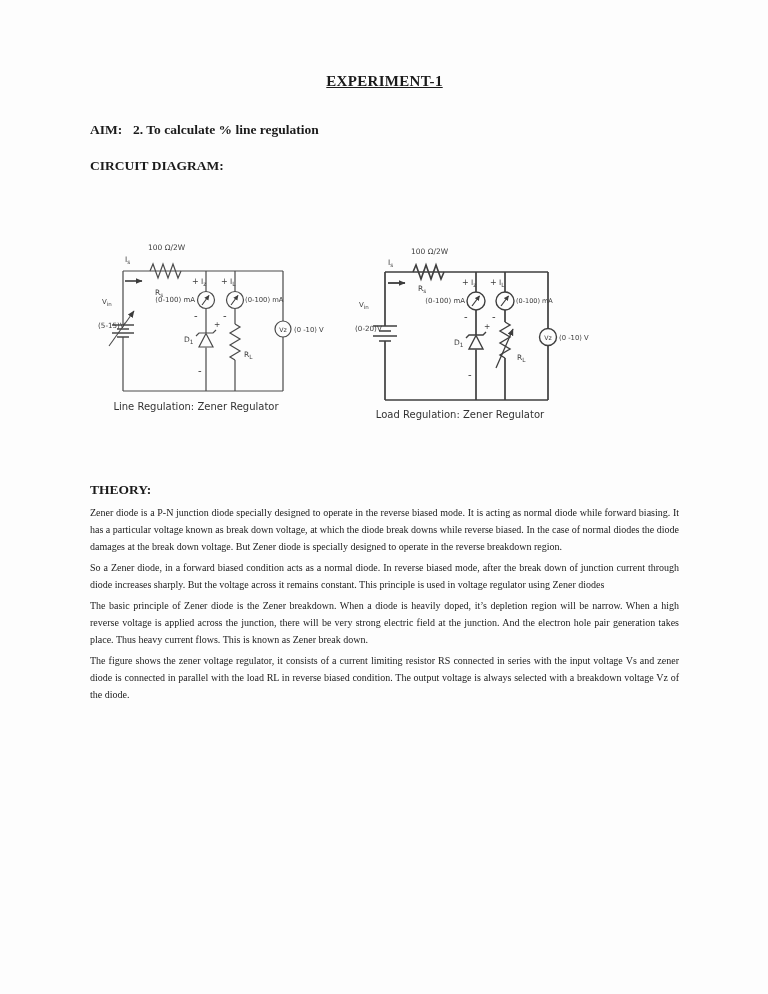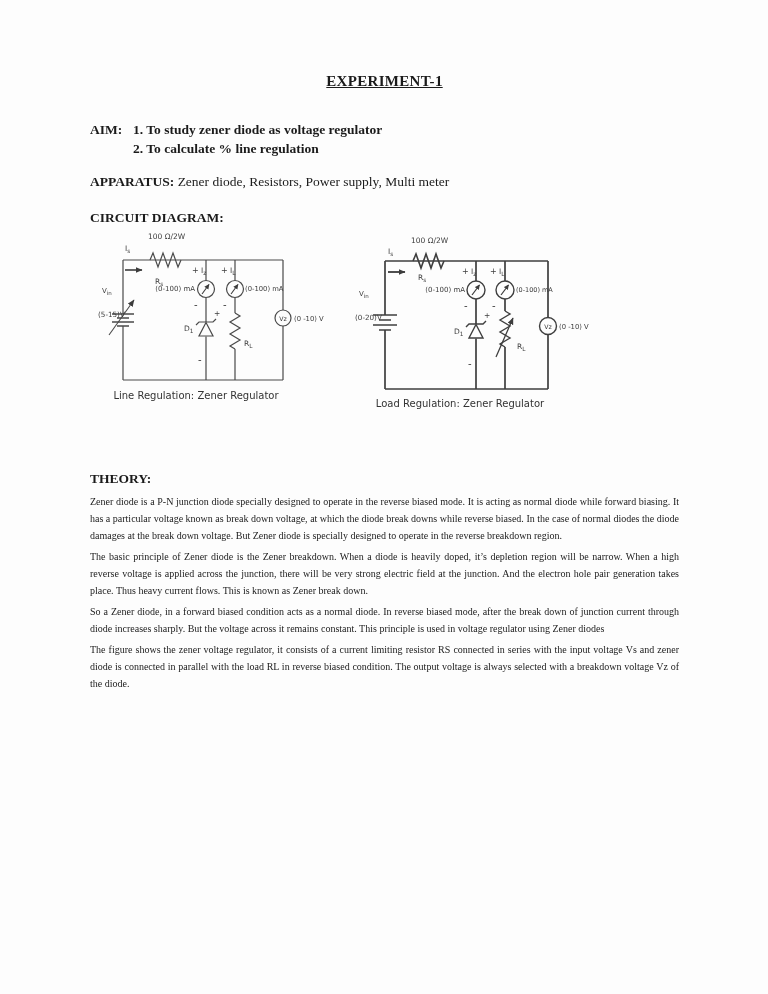--- a/index.html
+++ b/index.html
@@ -6,44 +6,42 @@
   html { background:#ffffff; }
   body { width:768px; height:994px; background:#fdfdfd; font-family:"Liberation Serif", serif; color:#1b1b1b; }
   .page { width:768px; height:994px; padding:73px 89px 0 90px; overflow:hidden; }
   .title { text-align:center; font-weight:bold; font-size:15px; text-decoration:underline; letter-spacing:.3px; }
   .aim-row { display:flex; margin-top:31px; font-weight:bold; font-size:13.5px; line-height:18.5px; }
   .aim-label { width:43px; flex:none; }
   .aim-items div { white-space:nowrap; }
   .apparatus { margin-top:15px; font-size:13.5px; line-height:18.5px; }
   .bold { font-weight:bold; }
   .heading { margin-top:17px; font-weight:bold; font-size:13.5px; line-height:18.5px; }
-  .circuits { display:flex; align-items:flex-start; }
+  .circuits { margin-top:63px; display:flex; align-items:flex-start; }
   .ckt-left { margin-left:8px; flex:none; }
   .ckt-right { margin-left:22px; margin-top:2px; flex:none; }
   .theory-heading { margin-top:56px; }
   .para { margin-top:4px; font-size:10px; line-height:17px; text-align:justify; }
   svg text { font-family:"DejaVu Sans", sans-serif; fill:#3c3c3c; }
   svg .cap { fill:#333333; }
 </style>
 </head>
 <body>
 
 <div class="page">
 
   <div class="title">EXPERIMENT-1</div>
 
   <div class="aim-row">
     <div class="aim-label">AIM:</div>
     <div class="aim-items">
-      <div>1. To study zener diode as voltage regulator</div>
       <div>2. To calculate % line regulation</div>
     </div>
   </div>
 
-  <div class="apparatus"><span class="bold">APPARATUS:</span><span> Zener diode, Resistors, Power supply, Multi meter</span></div>
 
   <div class="heading">CIRCUIT DIAGRAM:</div>
 
   <div class="circuits">
 
     <svg class="ckt-left" width="230" height="182" viewBox="0 0 230 182">
       <defs>
         <marker id="ah" markerUnits="userSpaceOnUse" markerWidth="8" markerHeight="7" refX="6.5" refY="3" orient="auto">
             <path d="M0,0 L7,3 L0,6 Z" fill="#3c3c3c"></path>
           </marker>
@@ -149,17 +147,17 @@
       <text x="118" y="138" font-size="10">-</text>
       <text x="167" y="120" font-size="7.5"><tspan>R</tspan><tspan dy="1.8" font-size="5.8">L</tspan></text>
       <text x="209" y="100" font-size="6.8">(0 -10) V</text>
       <text x="110" y="178" font-size="10" text-anchor="middle" class="cap">Load Regulation: Zener Regulator</text>
     </svg>
   </div>
 
   <div class="heading theory-heading">THEORY:</div>
 
   <p class="para">Zener diode is a P-N junction diode specially designed to operate in the reverse biased mode. It is acting as normal diode while forward biasing. It has a particular voltage known as break down voltage, at which the diode break downs while reverse biased. In the case of normal diodes the diode damages at the break down voltage. But Zener diode is specially designed to operate in the reverse breakdown region.</p>
+  <p class="para">So a Zener diode, in a forward biased condition acts as a normal diode. In reverse biased mode, after the break down of junction current through diode increases sharply. But the voltage across it remains constant. This principle is used in voltage regulator using Zener diodes</p>
   <p class="para">The basic principle of Zener diode is the Zener breakdown. When a diode is heavily doped, it’s depletion region will be narrow. When a high reverse voltage is applied across the junction, there will be very strong electric field at the junction. And the electron hole pair generation takes place. Thus heavy current flows. This is known as Zener break down.</p>
-  <p class="para">So a Zener diode, in a forward biased condition acts as a normal diode. In reverse biased mode, after the break down of junction current through diode increases sharply. But the voltage across it remains constant. This principle is used in voltage regulator using Zener diodes</p>
   <p class="para">The figure shows the zener voltage regulator, it consists of a current limiting resistor RS connected in series with the input voltage Vs and zener diode is connected in parallel with the load RL in reverse biased condition. The output voltage is always selected with a breakdown voltage Vz of the diode.</p>
 
 </div>
 
 </body></html>

